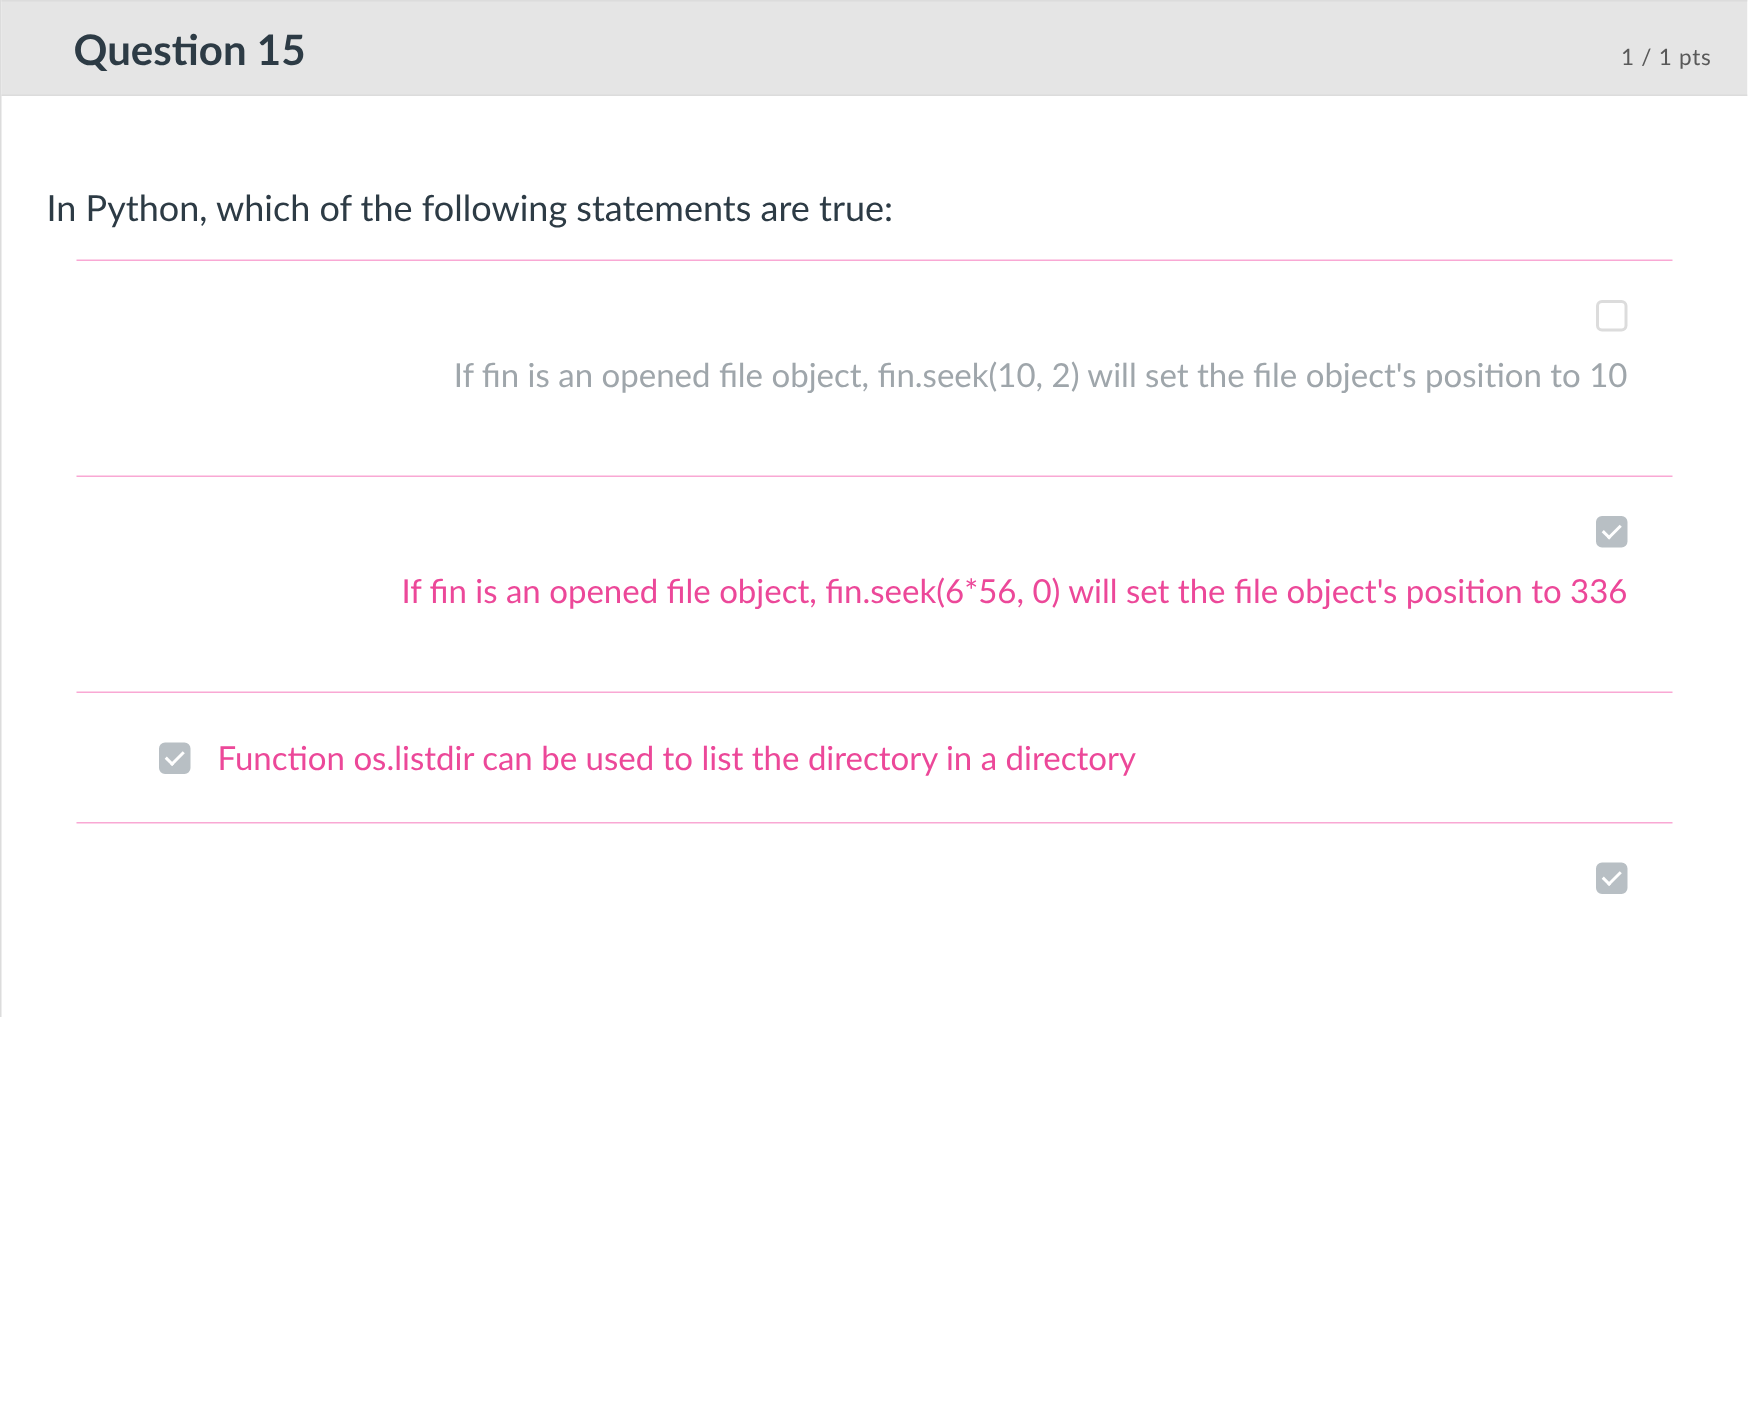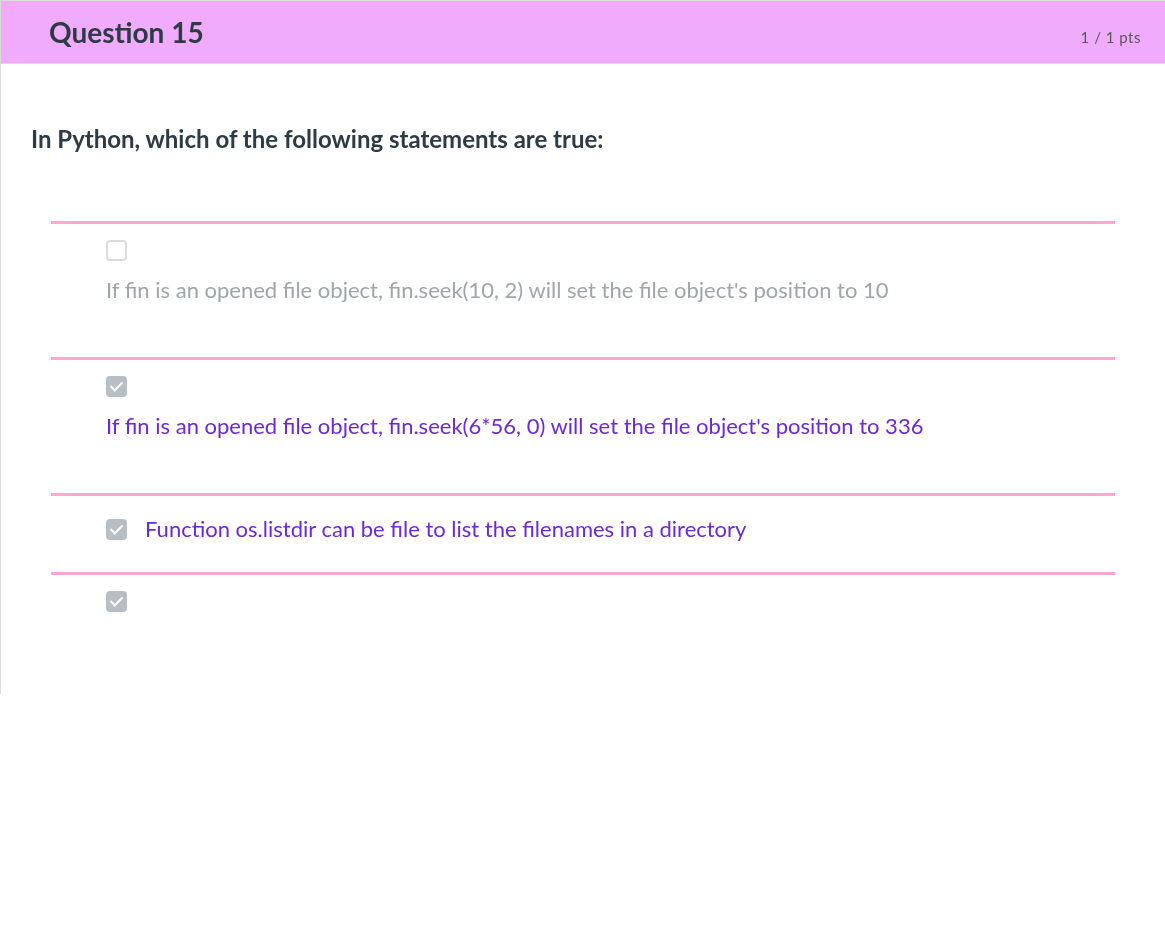--- a/index.html
+++ b/index.html
@@ -11,21 +11,21 @@
       font-family: "Lato", "Helvetica Neue", Helvetica, Arial, sans-serif;
       background: #ffffff;
       color: #2d3b45;
       width: 1165px;
     }
     .outer {
       border-left: 1px solid #dcdcdc;
       padding-bottom: 40px;
     }
     .question-header {
-      background: #f0abfc;
+      background: #e5e5e5;
       border-top: 1px solid #dcdcdc;
       border-bottom: 1px solid #dcdcdc;
       display: flex;
       justify-content: space-between;
       align-items: baseline;
       padding: 14px 24px 14px 48px;
     }
     .question-title {
       font-size: 28px;
       font-weight: 700;
@@ -36,31 +36,32 @@
       color: #595959;
       font-weight: 400;
       letter-spacing: 0.5px;
     }
     .question-body {
       padding: 60px 30px 0 30px;
     }
     .question-prompt {
       font-size: 24px;
       color: #2d3b45;
-      font-weight: 700;
-      margin-bottom: 68px;
+      font-weight: 400;
+      margin-bottom: 20px;
       padding-left: 0;
     }
     .answers {
       padding: 0 20px 0 20px;
     }
     .answer {
-      border-top: 3px solid #f9a8d4;
-      padding: 16px 30px 50px 55px;
+      border-top: 1px solid #f9a8d4;
+      padding: 26px 30px 50px 55px;
       position: relative;
+      text-align: right;
     }
     .answer.compact {
       padding-bottom: 26px;
     }
     .answer:last-child {
       padding-bottom: 30px;
     }
     .checkbox {
       display: inline-block;
       width: 21px;
@@ -99,21 +100,21 @@
     }
     .answer-text {
       font-size: 22px;
       line-height: 1.55;
       font-weight: 400;
     }
     .answer-text.dim {
       color: #9fa6ab;
     }
     .answer-text.dark {
-      color: #6d28d9;
+      color: #ec4899;
     }
   </style>
 </head>
 <body>
 
 <div class="outer">
 
   <div class="question-header">
     <div class="question-title">Question 15</div>
     <div class="question-points">1 / 1 pts</div>
@@ -130,21 +131,21 @@
       </div>
 
       <div class="answer answer-stacked">
         <span class="checkbox checked"></span>
         <div class="answer-text dark">If fin is an opened file object, fin.seek(6*56, 0) will set the file object's position to 336</div>
       </div>
 
       <div class="answer compact">
         <div class="answer-inline">
           <span class="checkbox checked"></span>
-          <div class="answer-text dark">Function os.listdir can be file to list the filenames in a directory</div>
+          <div class="answer-text dark">Function os.listdir can be used to list the directory in a directory</div>
         </div>
       </div>
 
       <div class="answer answer-stacked">
         <span class="checkbox checked"></span>
       </div>
 
     </div>
   </div>
 

